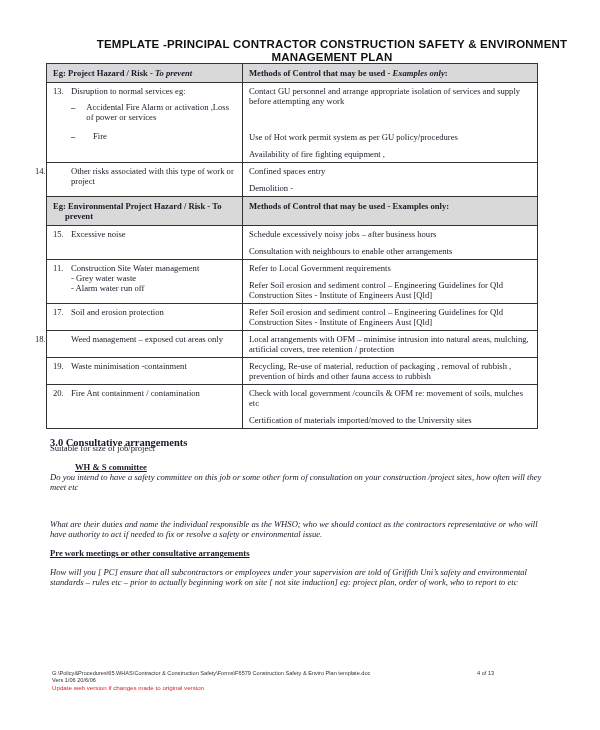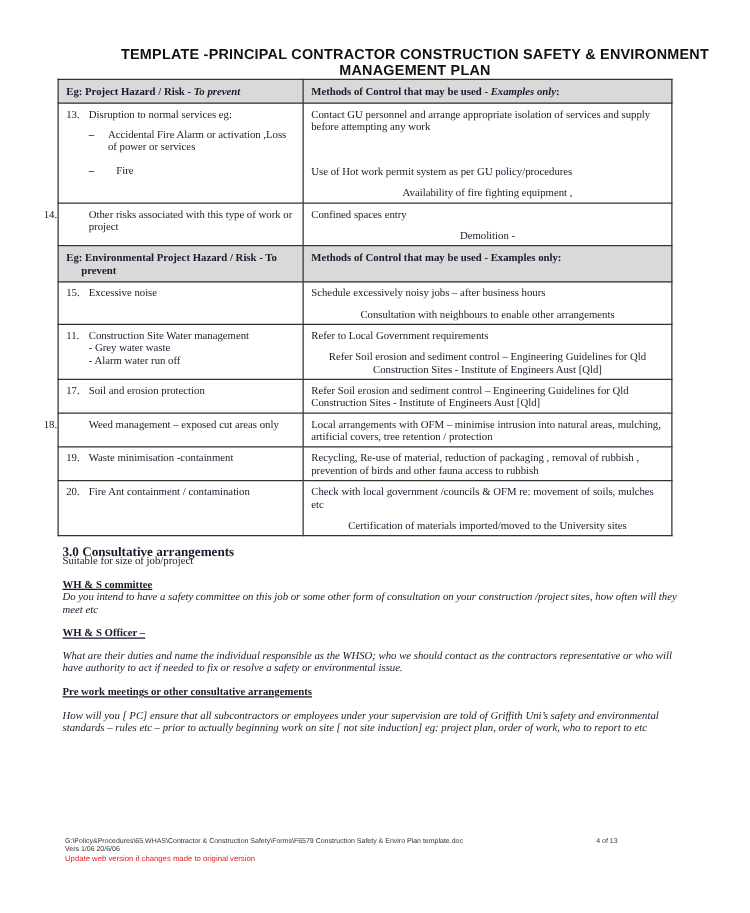--- a/index.html
+++ b/index.html
@@ -8,21 +8,21 @@
   .title { position: absolute; top: 38px; left: 0; width: 600px; text-align: center; font-family: "Liberation Sans", sans-serif; font-weight: bold; font-size: 11.5px; line-height: 13px; letter-spacing: 0.2px; color: #111; padding-left: 32px; }
   table.plan { position: absolute; left: 46px; top: 63px; width: 492px; border-collapse: collapse; font-size: 8.6px; line-height: 10px; }
   table.plan td { border: 1.5px solid #333; vertical-align: top; padding: 3px 6px 3px 6px; }
   table.plan td.left { width: 183px; }
   table.plan tr.hdr td { background: #d9d9d9; font-weight: bold; padding-top: 4px; padding-bottom: 4px; }
   .num { display: inline-block; width: 18px; }
   .indent { padding-left: 18px; }
   .bullet-row { display: flex; margin-top: 6px; padding-left: 18px; }
   .bullet { width: 22px; font-weight: bold; }
   .line { margin-bottom: 7px; }
-  .line:last-child { margin-bottom: 0; text-align: center; }
+  .line:last-child { margin-bottom: 0; }
   .hanging { padding-left: 18px; text-indent: -18px; }
   .sec { position: absolute; left: 50px; width: 505px; font-size: 8.6px; line-height: 10px; }
   .sec-title { position: absolute; left: 50px; top: 437px; font-weight: bold; font-size: 10.5px; }
   .u { text-decoration: underline; font-weight: bold; }
   .it { font-style: italic; }
   .footer { position: absolute; left: 52px; font-family: "Liberation Sans", sans-serif; font-size: 5.6px; line-height: 7px; color: #333; }
   .footer.red { color: #e02020; font-size: 6.2px; }
   .page-num { position: absolute; left: 477px; top: 670px; font-family: "Liberation Sans", sans-serif; font-size: 5.6px; color: #333; }
 </style>
 </head>
@@ -129,24 +129,23 @@
         <div class="line">Check with local government /councils &amp; OFM re: movement of soils, mulches etc</div>
         <div class="line">Certification of materials imported/moved to the University sites</div>
       </td>
     </tr>
   </tbody>
     </table>
 
   <div class="sec-title">3.0 Consultative arrangements</div>
   <div class="sec" style="top:443px;">Suitable for size of job/project</div>
 
-  <div class="sec u" style="top:462px;">WH &amp; S committee</div>
+  <div class="sec u" style="top:462px;margin-left:25px;">WH &amp; S committee</div>
   <div class="sec it" style="top:472px;"> Do you intend to have a safety committee on this job or some other form of consultation on your construction /project sites, how often will they meet etc</div>
 
-  <div class="sec u" style="top:501px;">WH &amp; S Officer –</div>
   <div class="sec it" style="top:519px;">What are their duties and name the individual responsible as the WHSO;  who we should contact as the contractors representative or who will have authority to act if needed to fix or resolve a safety or environmental issue.</div>
 
   <div class="sec u" style="top:548px;">Pre work meetings or other consultative arrangements</div>
   <div class="sec it" style="top:567px;">How will you [ PC] ensure that all subcontractors or employees under your supervision are told of Griffith Uni’s safety and environmental standards – rules etc – prior to actually beginning work on site [ not site induction] eg: project plan, order of work, who to report to etc</div>
 
   <div class="footer" style="top:670px;">G:\Policy&amp;Procedures\65.WHAS\Contractor &amp; Construction Safety\Forms\F6579 Construction Safety &amp; Enviro  Plan template.doc</div>
   <div class="page-num">4 of 13</div>
   <div class="footer" style="top:677px;">Vers 1/06  20/6/06</div>
   <div class="footer red" style="top:684px;">Update web version if changes made to original version</div>
 

